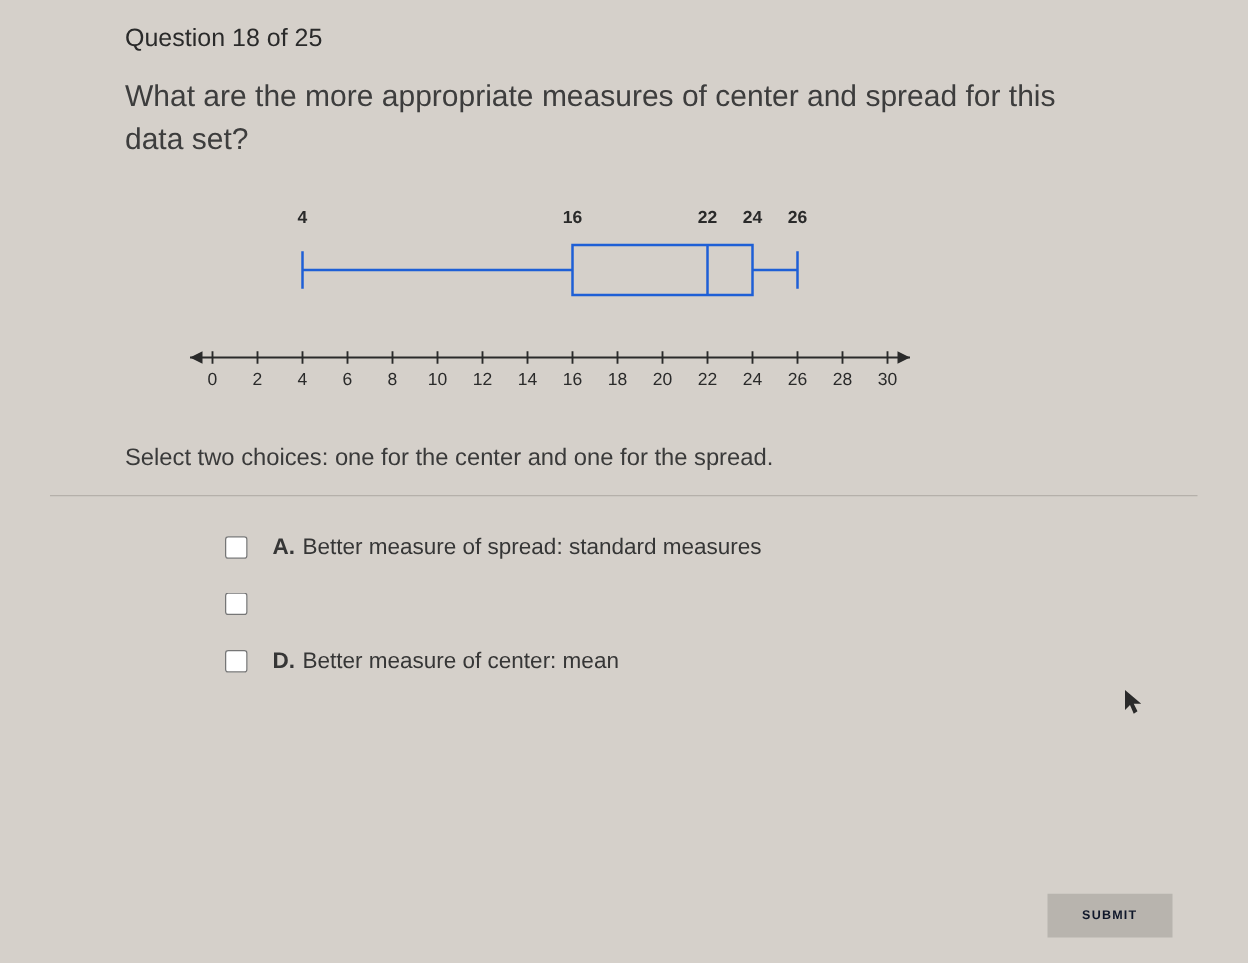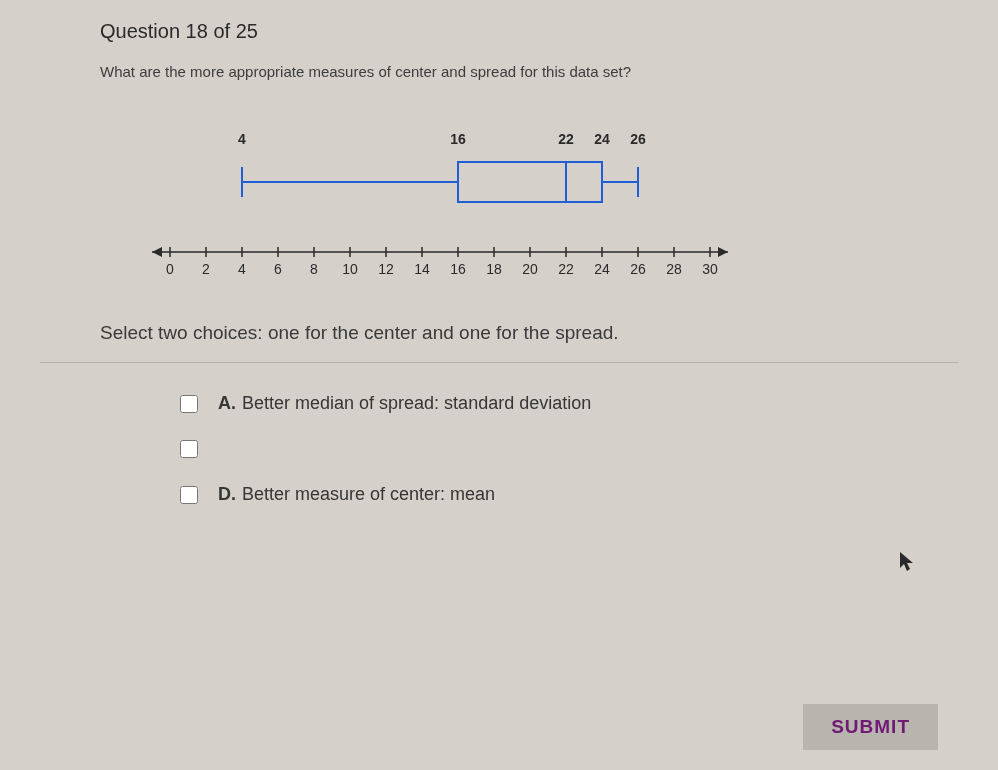--- a/index.html
+++ b/index.html
@@ -13,23 +13,23 @@
       position: relative;
     }
     .question-header {
       font-size: 20px;
       font-weight: normal;
       color: #2a2a2a;
       margin-bottom: 18px;
       margin-left: 60px;
     }
     .question-text {
-      font-size: 15px;
+      font-size: 24px;
       color: #3d3d3d;
-      margin-bottom: 30px;
+      margin-bottom: 18px;
       margin-left: 60px;
       line-height: 1.4;
       max-width: 760px;
     }
     .chart-area {
       margin-left: 100px;
       margin-bottom: 30px;
       position: relative;
       width: 600px;
       height: 180px;
@@ -66,24 +66,24 @@
     }
     .choice-letter {
       font-weight: bold;
       margin-right: 6px;
     }
     .submit-btn {
       position: absolute;
       right: 60px;
       bottom: 20px;
       background: #b8b4ae;
-      color: #701a75;
+      color: #0f172a;
       border: none;
       padding: 12px 28px;
-      font-size: 19px;
+      font-size: 10px;
       font-weight: bold;
       letter-spacing: 1px;
       cursor: pointer;
       text-align: right;
     }
     .cursor-icon {
       position: absolute;
       right: 80px;
       top: 550px;
       font-size: 22px;
@@ -148,21 +148,21 @@
     </svg>
 </div>
 
 <div class="instruction">Select two choices: one for the center and one for the spread.</div>
 <hr class="divider">
 
 <div class="choices">
   <div class="choice">
     <input type="checkbox" style="">
     <span class="choice-label">
-      <span class="choice-letter">A.</span><span>Better median of spread: standard deviation</span>
+      <span class="choice-letter">A.</span><span>Better measure of spread: standard measures</span>
     </span>
   </div>
   <div class="choice">
     <input type="checkbox" style="">
   </div>
   <div class="choice">
     <input type="checkbox" style="">
     <span class="choice-label">
       <span class="choice-letter">D.</span><span>Better measure of center: mean</span>
     </span>

